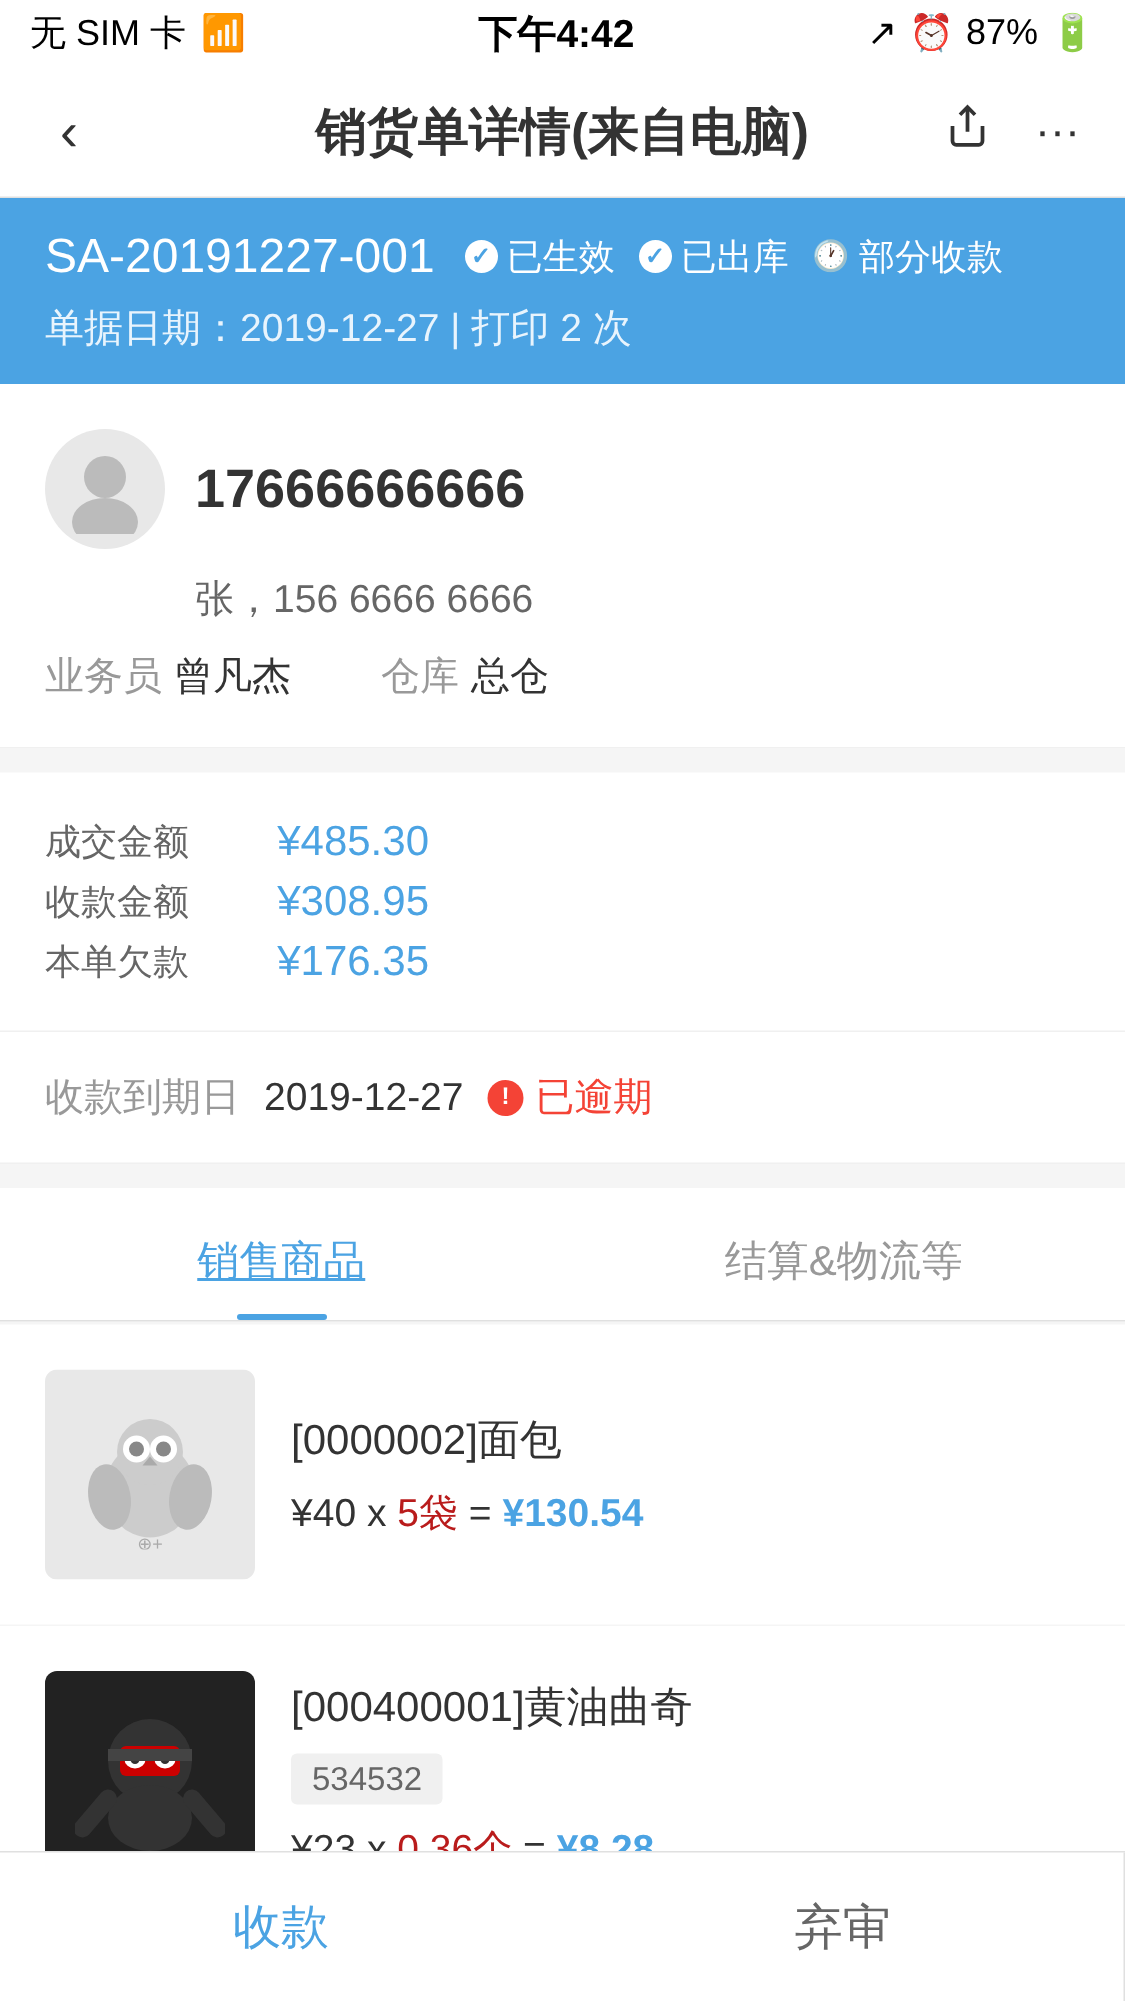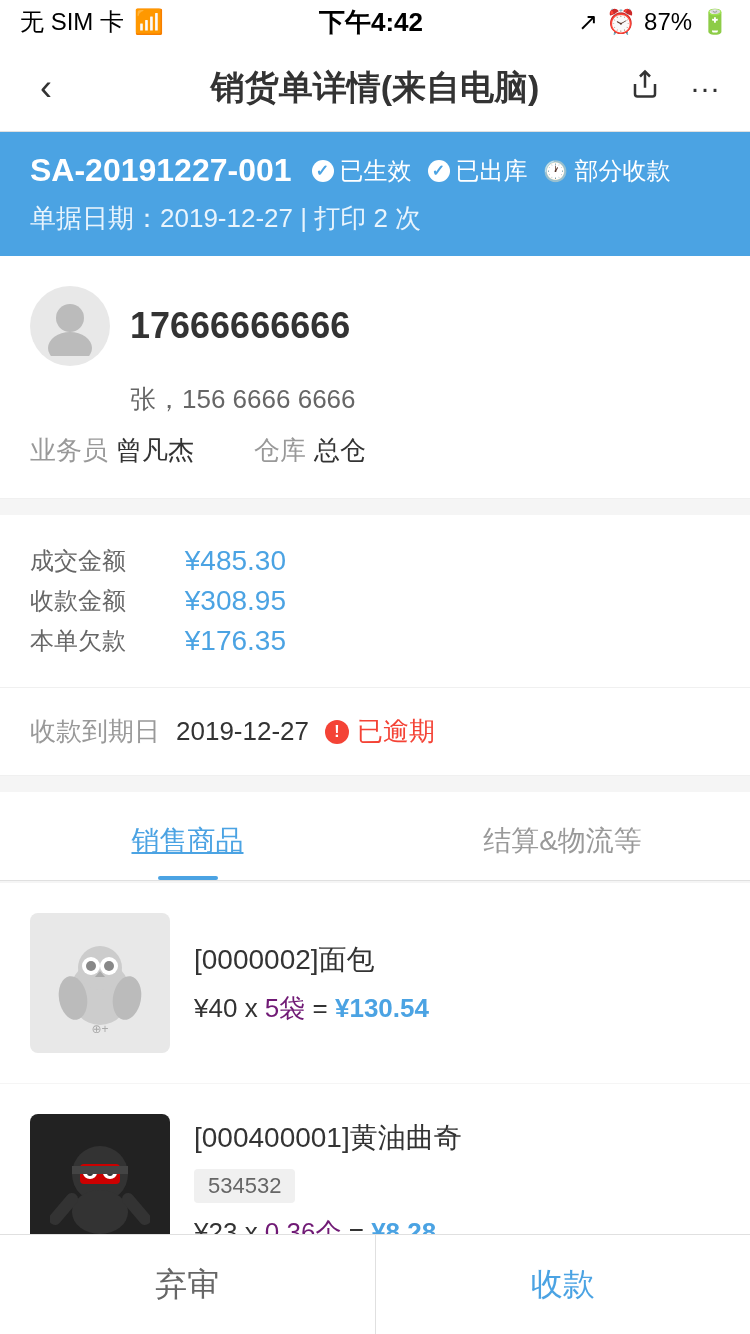--- a/index.html
+++ b/index.html
@@ -70,21 +70,21 @@
       padding: 20px 30px;
     }
     .order-header-top {
       display: flex;
       align-items: center;
       gap: 20px;
       margin-bottom: 12px;
     }
     .order-id {
       font-size: 32px;
-      font-weight: 700;
+      font-weight: 400;
       color: #fff;
     }
     .status-badges {
       display: flex;
       align-items: center;
       gap: 16px;
     }
     .badge {
       display: flex;
       align-items: center;
@@ -316,21 +316,21 @@
       font-size: 22px;
       padding: 4px 14px;
       border-radius: 4px;
       width: fit-content;
     }
     .product-price-row {
       font-size: 26px;
       color: #333;
     }
     .price-qty {
-      color: #701a75;
+      color: #b91c1c;
     }
     .price-total {
       color: #4BA3E3;
       font-weight: 600;
     }
 
     
     .bottom-bar {
       position: fixed;
       bottom: 0;
@@ -556,19 +556,19 @@
           <span> = </span>
           <span class="price-total">¥8.28</span>
         </div>
       </div>
     </div>
 
   </div>
 </div>
 
 <div class="bottom-bar">
+  <div class="bottom-btn btn-collect">
+    <span>收款</span>
+  </div>
   <div class="bottom-btn btn-cancel">
     <span>弃审</span>
   </div>
-  <div class="bottom-btn btn-collect">
-    <span>收款</span>
-  </div>
 </div>
 
 </body></html>

